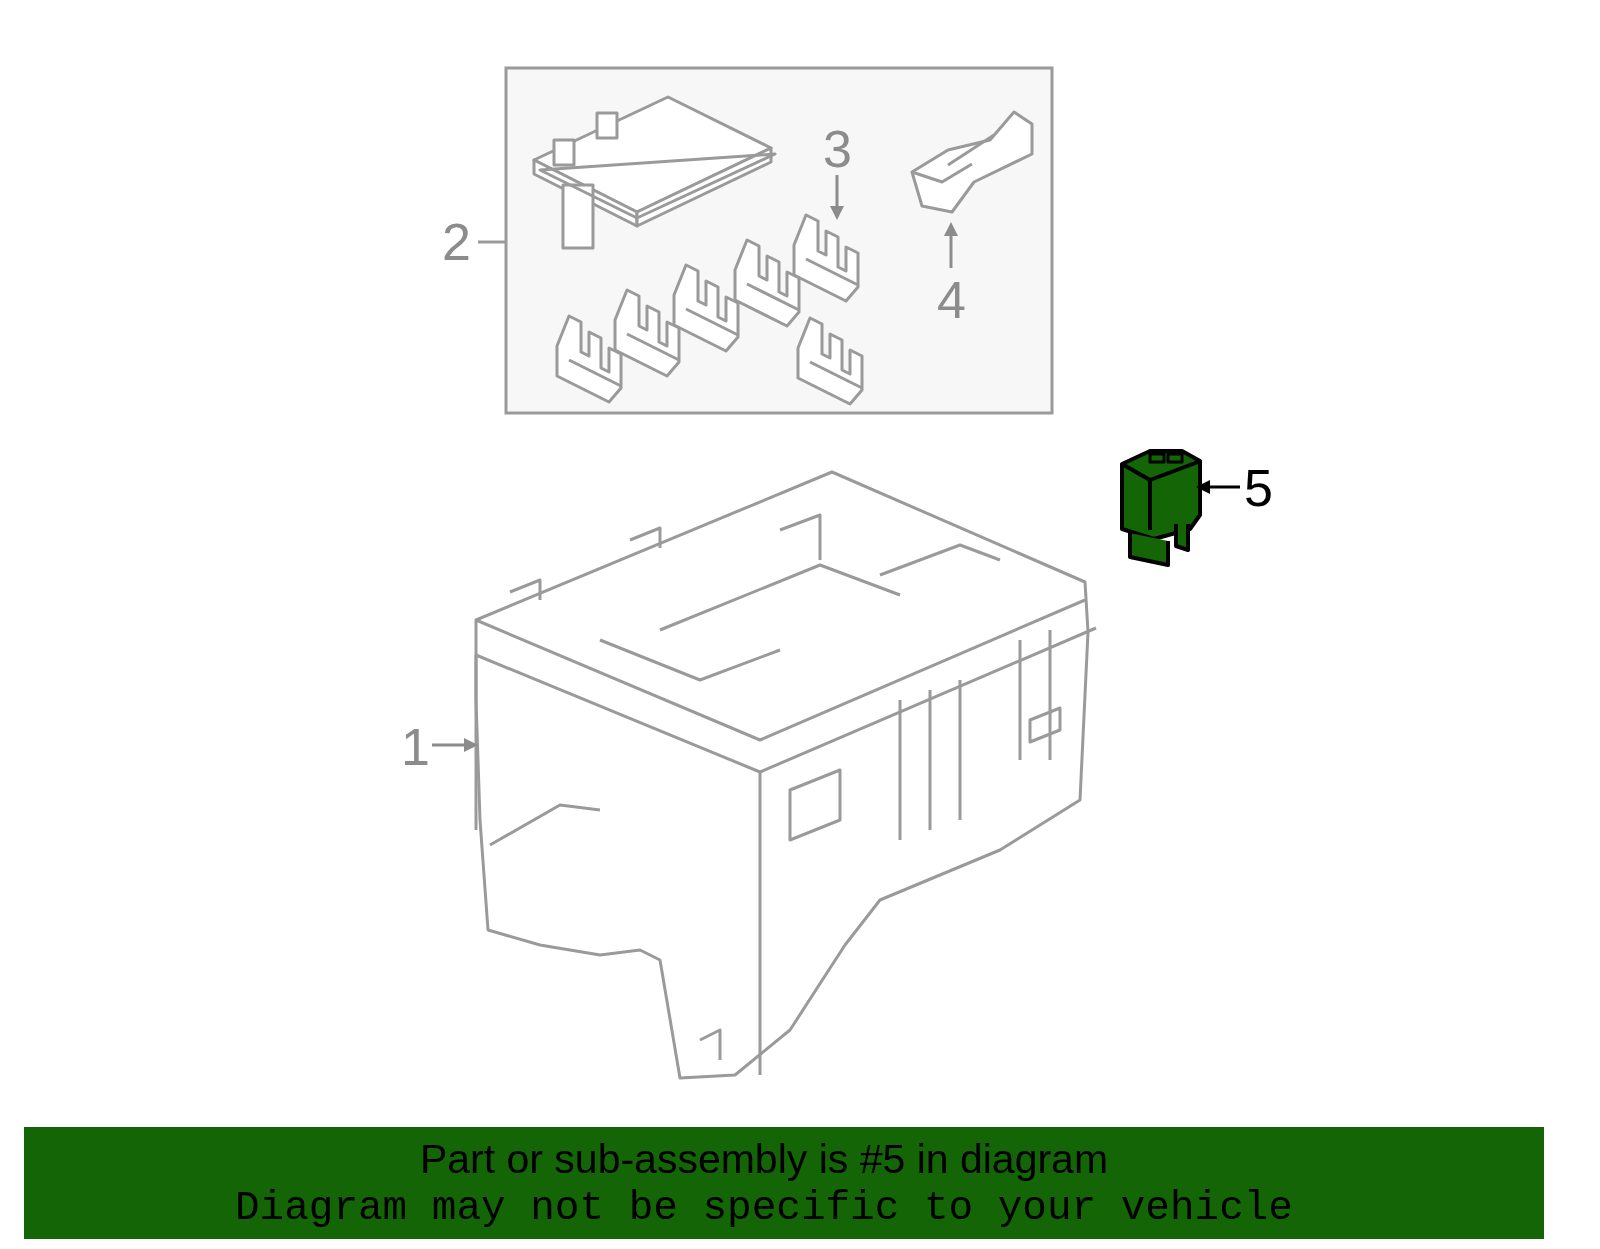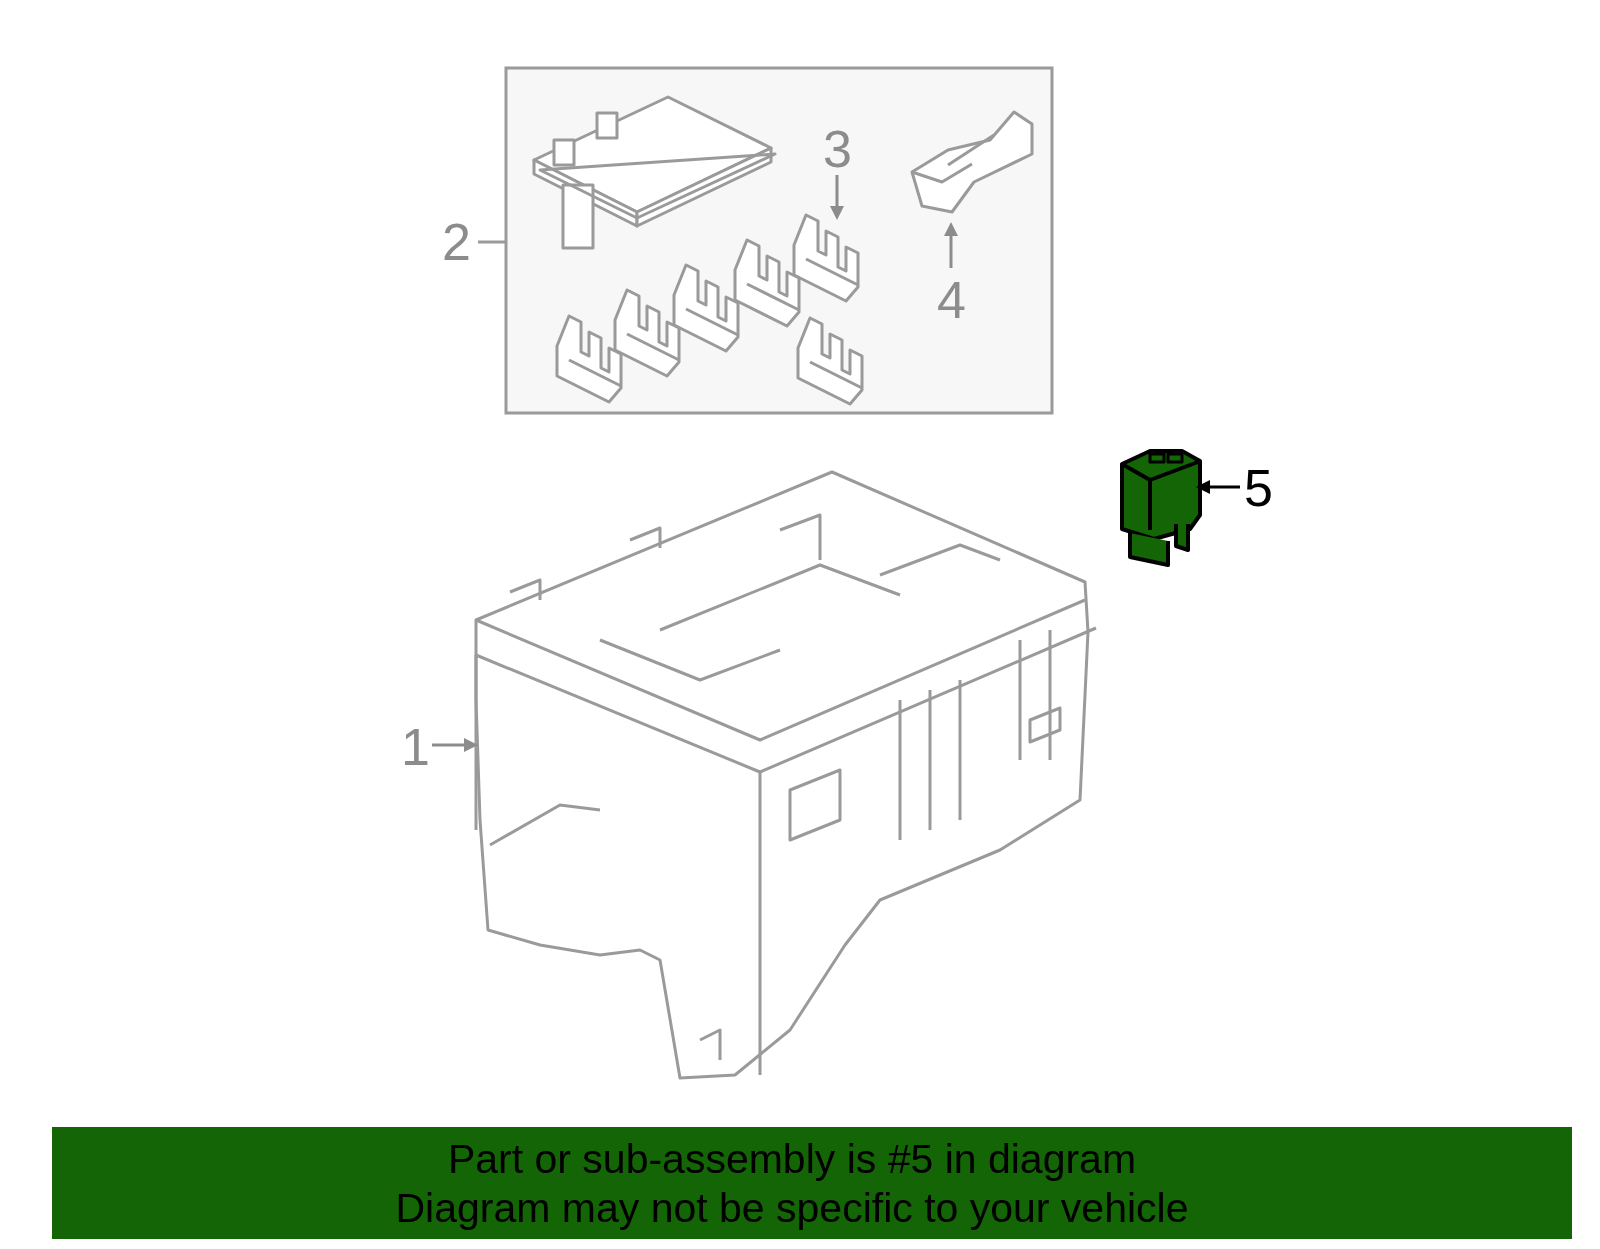--- a/index.html
+++ b/index.html
@@ -1,21 +1,21 @@
 <!DOCTYPE html>
 <html><head>
 <meta charset="utf-8">
 <style>
   html, body { margin:0; padding:0; background:#ffffff; }
   body { width:1600px; height:1249px; position:relative; overflow:hidden; font-family:"Liberation Sans", sans-serif; }
   .diagram { position:absolute; left:0; top:0; width:1600px; height:1100px; }
   .callout { position:absolute; font-family:"Liberation Sans", sans-serif; font-size:52px; line-height:1; }
   .callout.gray { color:#8c8c8c; }
   .callout.black { color:#000000; }
-  .banner { position:absolute; left:52px; top:1127px; width:1520px; height:112px; background:#136506; }
+  .banner { position:absolute; left:24px; top:1127px; width:1520px; height:112px; background:#136506; }
   .banner-line { position:absolute; left:0; width:1480px; text-align:center; color:#000; font-size:41px; line-height:1; white-space:nowrap; }
 </style>
 </head>
 <body>
 
 <div class="diagram">
   <svg width="1600" height="1100" viewBox="0 0 1600 1100" xmlns="http://www.w3.org/2000/svg">
 
     <g>
       <rect x="506" y="68" width="546" height="345" fill="#f7f7f7" stroke="#9a9a9a" stroke-width="3"></rect>
@@ -109,14 +109,14 @@
 
   <div class="callout gray" style="left:442px;top:216px;">2</div>
   <div class="callout gray" style="left:823px;top:123px;">3</div>
   <div class="callout gray" style="left:937px;top:274px;">4</div>
   <div class="callout gray" style="left:401px;top:721px;">1</div>
   <div class="callout black" style="left:1244px;top:462px;">5</div>
 </div>
 
 <div class="banner">
   <div class="banner-line" style="top:12px;">Part or sub-assembly is #5 in diagram</div>
-  <div class="banner-line" style="top:61px;">Diagram may not be specific to your vehicle</div>
+  <div class="banner-line" style="top:61px;font-family:Liberation Mono, monospace;">Diagram may not be specific to your vehicle</div>
 </div>
 
 </body></html>

